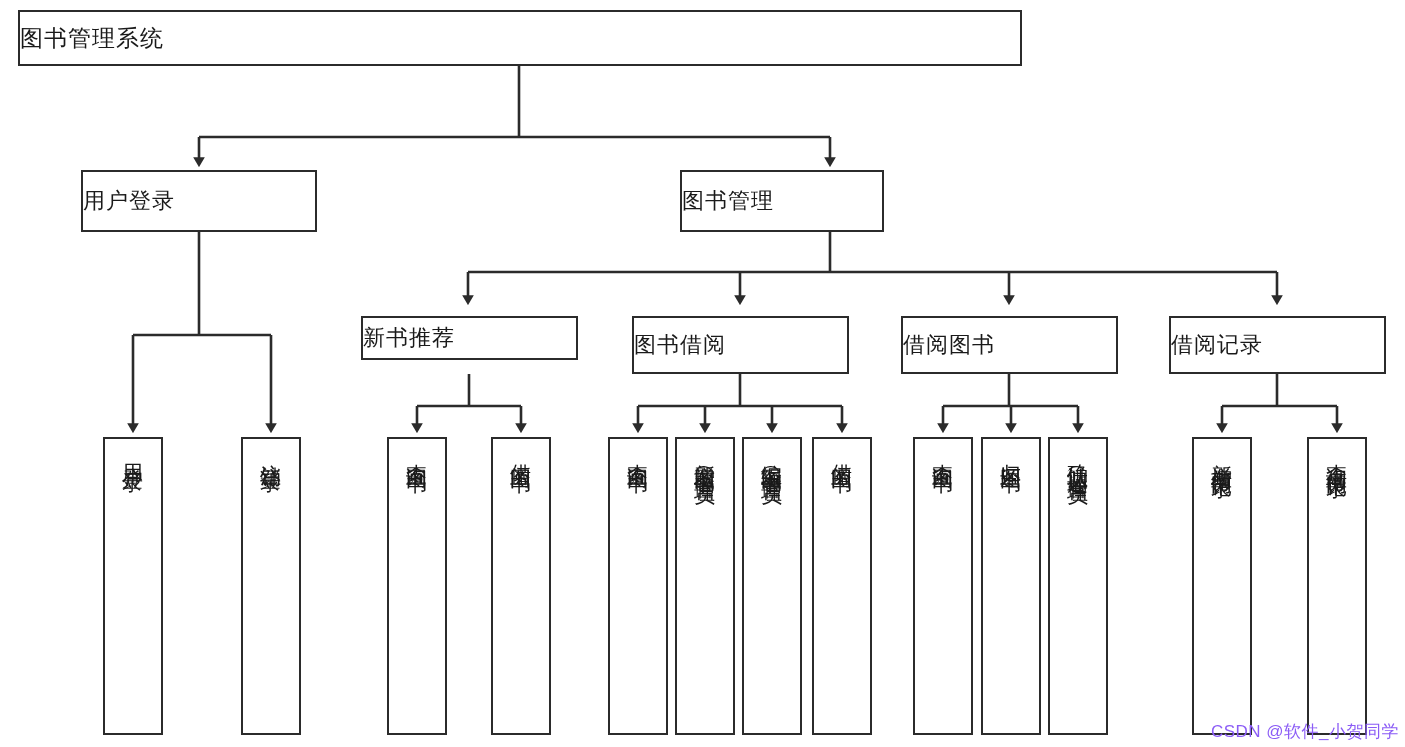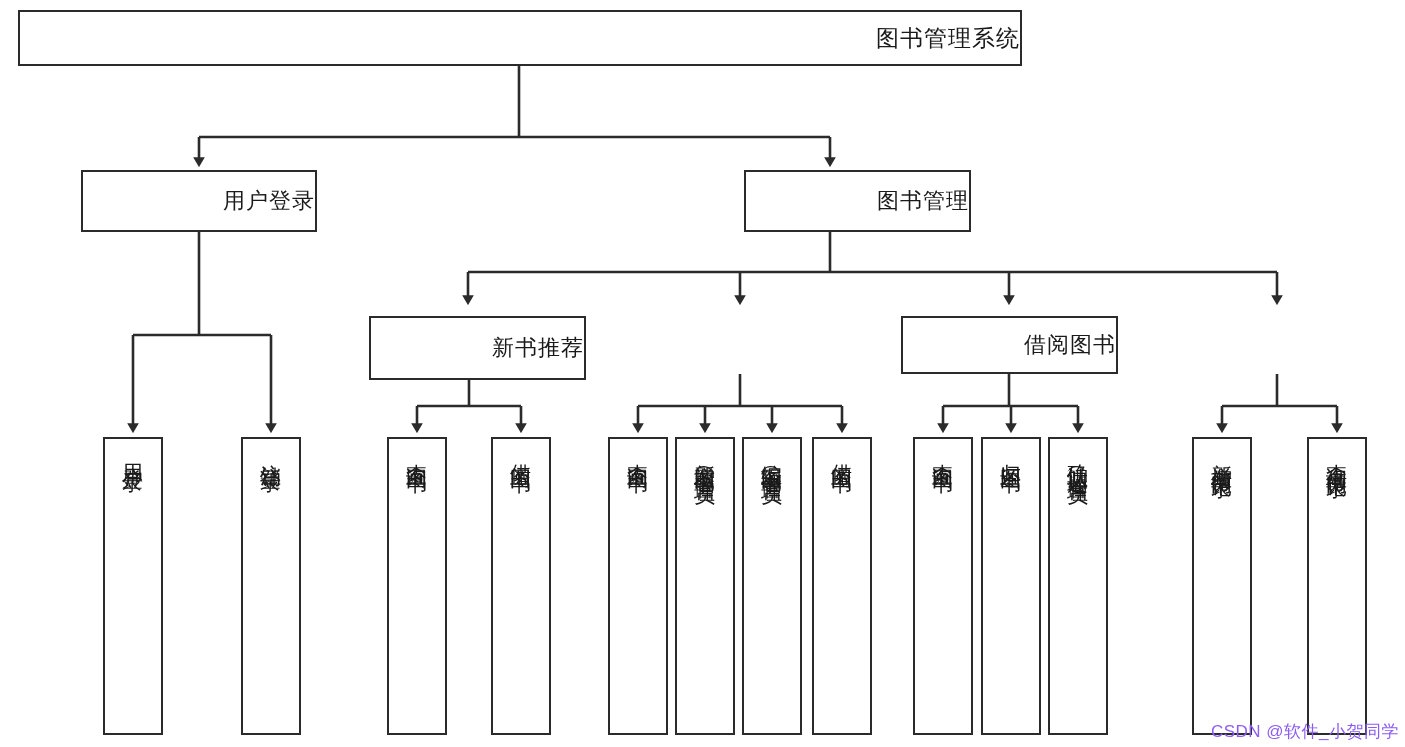--- a/index.html
+++ b/index.html
@@ -27,21 +27,21 @@
     height: 747px;
     pointer-events: none;
   }
   .node {
     position: absolute;
     box-sizing: border-box;
     background: #ffffff;
     border: 2px solid #2b2b2b;
     display: flex;
     align-items: center;
-    justify-content: flex-end;
+    justify-content: flex-start;
     z-index: 2;
   }
   .node .label {
     font-size: 22px;
     line-height: 1.25;
     color: #1a1a1a;
     letter-spacing: 1px;
     white-space: nowrap;
   }
   .node.vertical {
@@ -124,29 +124,35 @@
     </g>
   </svg>
 
   <div class="node root" style="left:18px; top:10px; width:1004px; height:56px;">
     <span class="label">图书管理系统</span>
   </div>
 
   <div class="node" style="left:81px; top:170px; width:236px; height:62px;">
     <span class="label">用户登录</span>
   </div>
-  <div class="node" style="left:744px; top:170px; width:227px; height:62px;">
+  <div class="node" style="left:680px; top:170px; width:204px; height:62px;">
     <span class="label">图书管理</span>
   </div>
 
-  <div class="node" style="left:361px; top:316px; width:217px; height:64px;margin-left:8px;">
+  <div class="node" style="left:361px; top:316px; width:217px; height:44px;">
     <span class="label">新书推荐</span>
+  </div>
+  <div class="node" style="left:632px; top:316px; width:217px; height:58px;">
+    <span class="label">图书借阅</span>
   </div>
   <div class="node" style="left:901px; top:316px; width:217px; height:58px;">
     <span class="label">借阅图书</span>
+  </div>
+  <div class="node" style="left:1169px; top:316px; width:217px; height:58px;">
+    <span class="label">借阅记录</span>
   </div>
 
   <div class="node vertical" style="left:103px; top:437px; width:60px; height:298px;">
     <span class="label">用户登录</span>
   </div>
   <div class="node vertical" style="left:241px; top:437px; width:60px; height:298px;">
     <span class="label">注销登录</span>
   </div>
 
   <div class="node vertical" style="left:387px; top:437px; width:60px; height:298px;">

